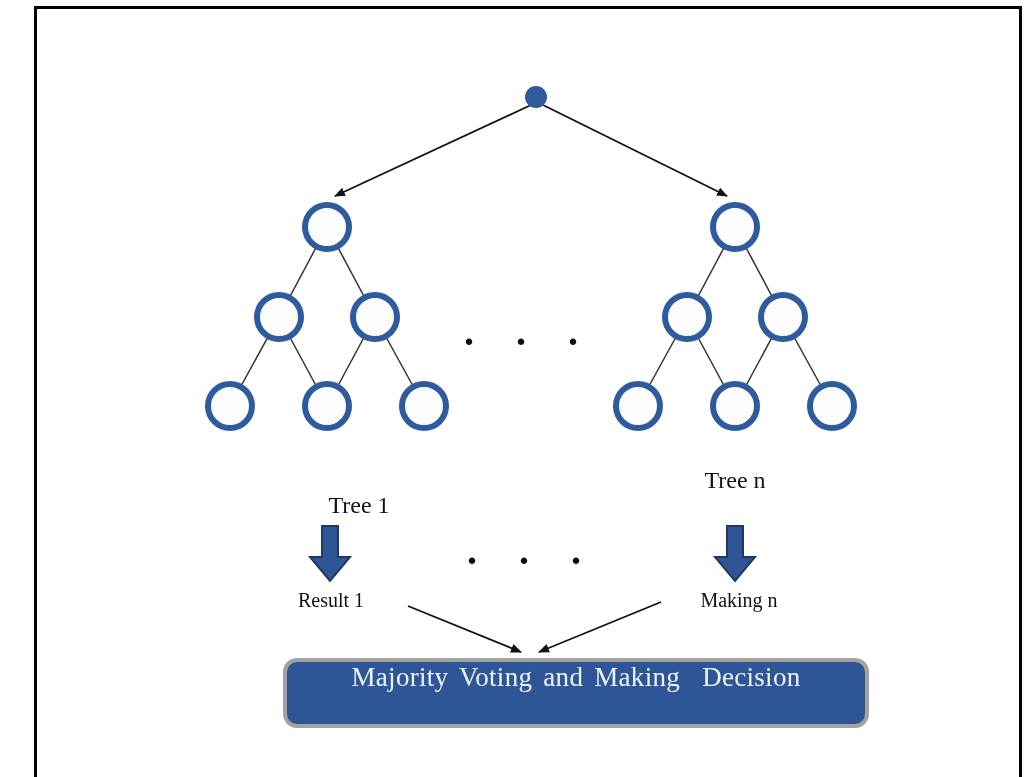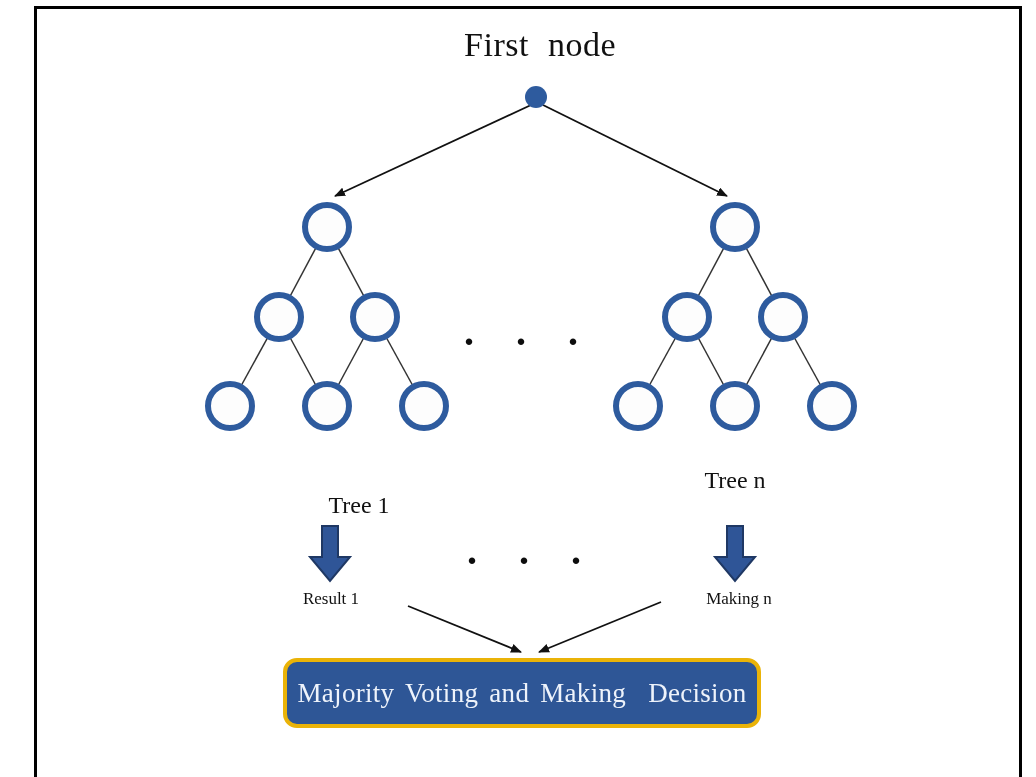--- a/index.html
+++ b/index.html
@@ -15,29 +15,29 @@
   .layer{position:absolute;left:0;top:0;width:1036px;height:777px;}
   svg{display:block;}
   .edge{stroke:#333333;stroke-width:1.5;fill:none;}
   .arrow-line{stroke:#111111;stroke-width:1.8;fill:none;}
   .node{fill:#fdfdfd;stroke:#2e5b9e;stroke-width:6;}
   .root-dot{fill:#2e5b9e;stroke:none;}
   .block-arrow{fill:#2f5597;stroke:#1f3864;stroke-width:2;stroke-linejoin:miter;}
   .label{position:absolute;transform:translateX(-50%);white-space:pre;z-index:3;}
   .title{font-size:34px;word-spacing:10px;letter-spacing:.5px;}
   .tree-label{font-size:24px;}
-  .result-label{font-size:17px;}
+  .result-label{font-size:20px;}
   .ellipsis{
     font-size:40px;font-weight:bold;letter-spacing:16px;line-height:40px;
     color:#0d0d0d;
   }
   .decision-box{
-    position:absolute;left:283px;top:658px;width:478px;height:70px;
-    box-sizing:border-box;background:#2e5696;border:4px solid #eab308;
-    border-radius:14px;display:flex;align-items:center;justify-content:center;
+    position:absolute;left:283px;top:658px;width:586px;height:70px;
+    box-sizing:border-box;background:#2e5696;border:4px solid #a3a3a3;
+    border-radius:14px;display:flex;align-items:flex-start;justify-content:center;
     z-index:3;
   }
   .decision-box .box-text{
     color:#eef3fb;font-size:27px;white-space:pre;letter-spacing:.3px;
     word-spacing:4px;
   }
 </style>
 </head>
 <body>
 
@@ -93,21 +93,20 @@
       <circle class="node" cx="832" cy="406" r="22"></circle>
     </g>
 
     <polygon class="block-arrow" points="322,526 338,526 338,557 350,557 330,581 310,557 322,557"></polygon>
     <polygon class="block-arrow" points="727,526 743,526 743,557 755,557 735,581 715,557 727,557"></polygon>
 
     <line class="arrow-line" x1="408" y1="606" x2="521" y2="652" marker-end="url(#ah)"></line>
     <line class="arrow-line" x1="661" y1="602" x2="539" y2="652" marker-end="url(#ah)"></line>
   </svg>
 
-  <div class="label title" style="left:540px;top:26px;">First node</div>
 
   <div class="label ellipsis" style="left:529px;top:312px;">. . .</div>
 
   <div class="label tree-label" style="left:327px;top:492px;margin-left:32px;">Tree 1</div>
   <div class="label tree-label" style="left:735px;top:467px;">Tree n</div>
 
   <div class="label ellipsis" style="left:532px;top:531px;">. . .</div>
 
   <div class="label result-label" style="left:331px;top:589px;">Result 1</div>
   <div class="label result-label" style="left:739px;top:589px;">Making n</div>

